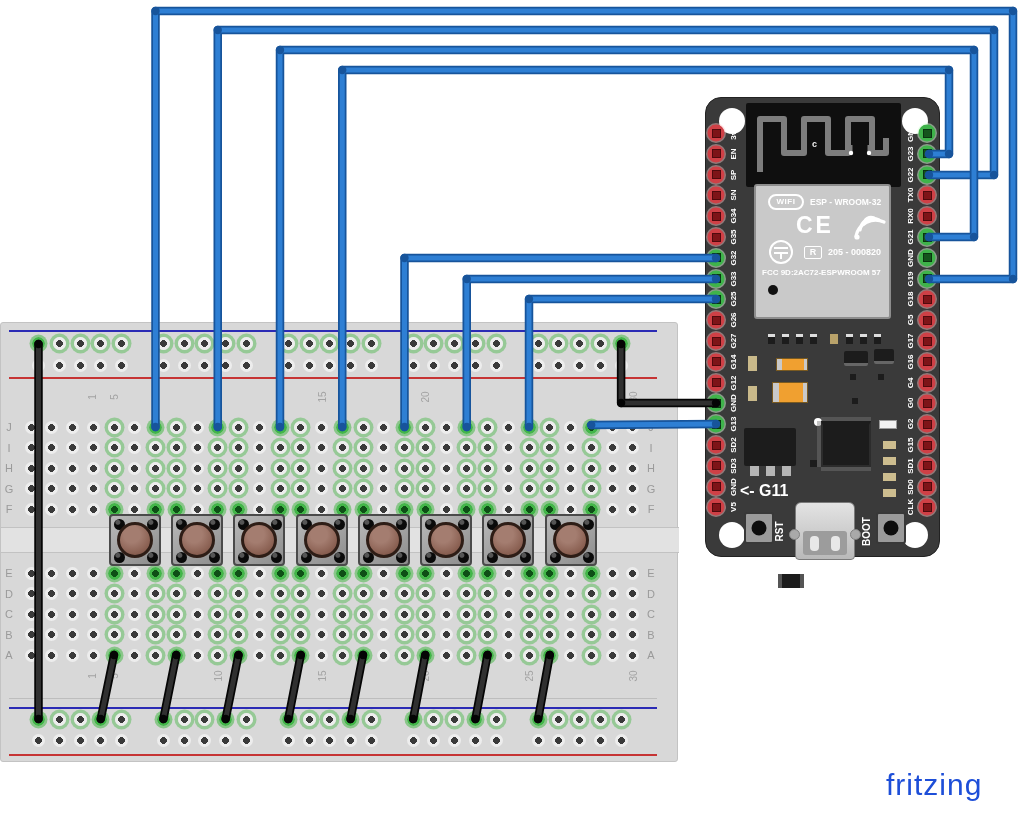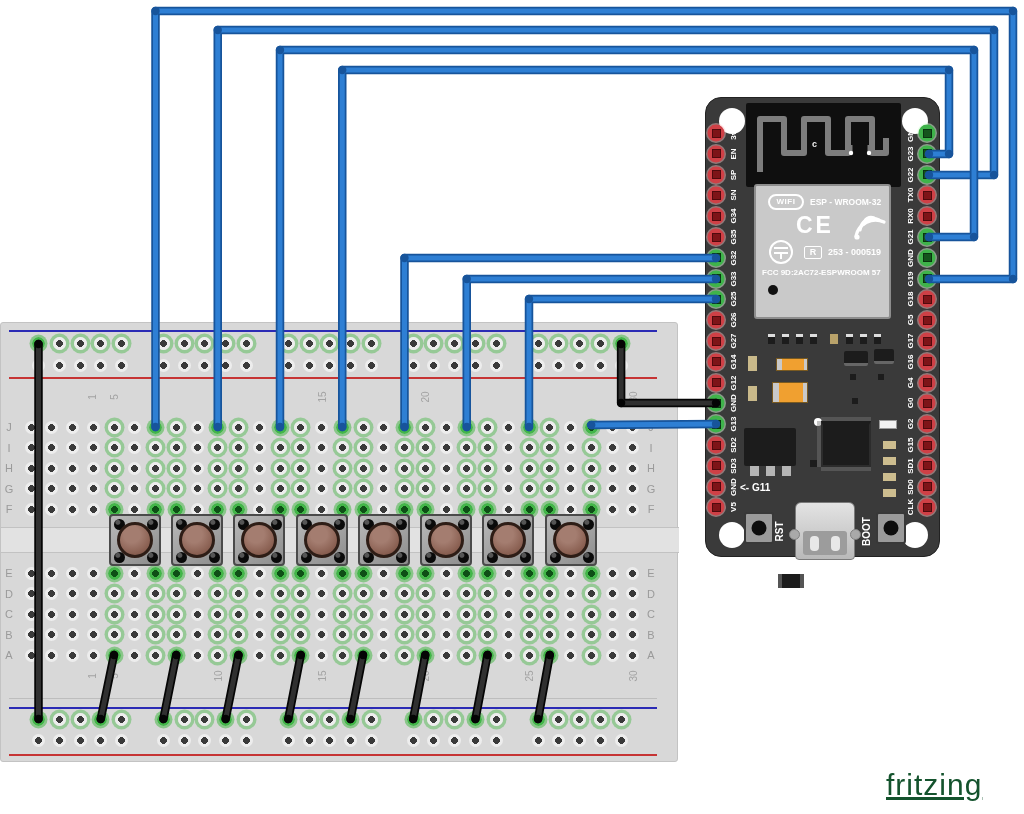--- a/index.html
+++ b/index.html
@@ -61,21 +61,21 @@
   .rot{transform:rotate(-90deg);transform-origin:center;}
   .tact{position:absolute;width:30px;height:32px;background:#9a9a9a;border:2px solid #383838;border-radius:3px;}
   .tact::after{content:"";position:absolute;left:50%;top:50%;width:15px;height:15px;border-radius:50%;
     background:#0d0d0d;transform:translate(-50%,-50%);}
   .usb{position:absolute;left:89px;top:404px;width:60px;height:58px;background:linear-gradient(#e3e3e3,#b9b9b9);
     border:1px solid #7a7a7a;border-radius:6px 6px 4px 4px;}
   .usb-ear{position:absolute;top:26px;width:11px;height:11px;border-radius:50%;background:#a9a9a9;border:1px solid #818181;}
   .usb-inner{position:absolute;left:7px;bottom:4px;width:44px;height:24px;background:#9c9c9c;border-radius:3px;}
   .usb-slot{position:absolute;top:5px;width:9px;height:15px;border-radius:4px;background:#e8e8e8;}
 
-  .watermark{position:absolute;left:886px;top:768px;color:#14532d;font-size:30px;letter-spacing:1px;z-index:2;text-decoration:underline;}
+  .watermark{position:absolute;left:886px;top:768px;color:#1d4ed8;font-size:30px;letter-spacing:1px;z-index:2;}
   svg.wire-layer{position:absolute;left:0;top:0;z-index:30;pointer-events:none;}
 </style>
 </head>
 <body>
 
 <div id="stage">
 
   <div class="breadboard">
     <div class="bb-line" style="top:7px;background:#2b2bb5;"></div>
     <div class="bb-line" style="top:54px;background:#c63434;"></div>
@@ -112,21 +112,21 @@
         <path d="M16 14 A7 7 0 0 1 26 8" fill="none" stroke="#fff" stroke-width="3.2" stroke-linecap="round"></path>
         <circle cx="9" cy="27" r="2.6" fill="#fff"></circle>
       </svg>
       <svg width="26" height="28" style="position:absolute;left:12px;top:52px;">
         <circle cx="13" cy="14" r="11" fill="none" stroke="#fff" stroke-width="2"></circle>
         <line x1="6" y1="10" x2="20" y2="10" stroke="#fff" stroke-width="2"></line>
         <line x1="6" y1="15" x2="20" y2="15" stroke="#fff" stroke-width="2"></line>
         <line x1="13" y1="15" x2="13" y2="21" stroke="#fff" stroke-width="2"></line>
       </svg>
       <div class="r-box">R</div>
-      <div class="cert-id">253 - 000519</div>
+      <div class="cert-id">205 - 000820</div>
       <div class="fcc-id">FCC 9D:2AC72-ESPWROOM 57</div>
       <div class="mod-dot"></div>
     </div>
 
     <div class="smd" style="left:62px;top:236px;width:7px;height:10px;border-top:3px solid #ddd;"></div>
     <div class="smd" style="left:76px;top:236px;width:7px;height:10px;border-top:3px solid #ddd;"></div>
     <div class="smd" style="left:90px;top:236px;width:7px;height:10px;border-top:3px solid #ddd;"></div>
     <div class="smd" style="left:104px;top:236px;width:7px;height:10px;border-top:3px solid #ddd;"></div>
     <div class="smd" style="left:124px;top:236px;width:8px;height:10px;background:#b9a26a;"></div>
     <div class="smd" style="left:140px;top:236px;width:7px;height:10px;border-top:3px solid #ddd;"></div>
@@ -147,21 +147,21 @@
     <div class="smd" style="left:104px;top:362px;width:7px;height:7px;"></div>
     <div style="position:absolute;left:173px;top:322px;width:18px;height:9px;background:#f2f2f2;border:1px solid #999;"></div>
     <div class="smd" style="left:177px;top:343px;width:13px;height:8px;background:#cdbd8f;"></div>
     <div class="smd" style="left:177px;top:359px;width:13px;height:8px;background:#cdbd8f;"></div>
     <div class="smd" style="left:177px;top:375px;width:13px;height:8px;background:#cdbd8f;"></div>
     <div class="smd" style="left:177px;top:391px;width:13px;height:8px;background:#cdbd8f;"></div>
     <div class="smd" style="left:38px;top:330px;width:52px;height:38px;border-radius:2px;"></div>
     <div class="smd" style="left:44px;top:368px;width:9px;height:10px;background:#b5b5b5;"></div>
     <div class="smd" style="left:60px;top:368px;width:9px;height:10px;background:#b5b5b5;"></div>
     <div class="smd" style="left:76px;top:368px;width:9px;height:10px;background:#b5b5b5;"></div>
-    <div class="silk" style="left:34px;top:384px;font-size:10px;">&lt;- G11</div>
+    <div class="silk" style="left:34px;top:384px;font-size:16px;">&lt;- G11</div>
     <div class="smd" style="left:72px;top:476px;width:26px;height:14px;border-left:4px solid #555;border-right:4px solid #555;"></div>
 
     <div class="tact" style="left:38px;top:414px;"></div>
     <div class="silk rot" style="left:63px;top:428px;font-size:10px;">RST</div>
     <div class="tact" style="left:170px;top:414px;"></div>
     <div class="silk rot" style="left:146px;top:428px;font-size:10px;">BOOT</div>
 
     <div class="usb">
       <div class="usb-ear" style="left:-7px;"></div>
       <div class="usb-ear" style="right:-7px;"></div>

